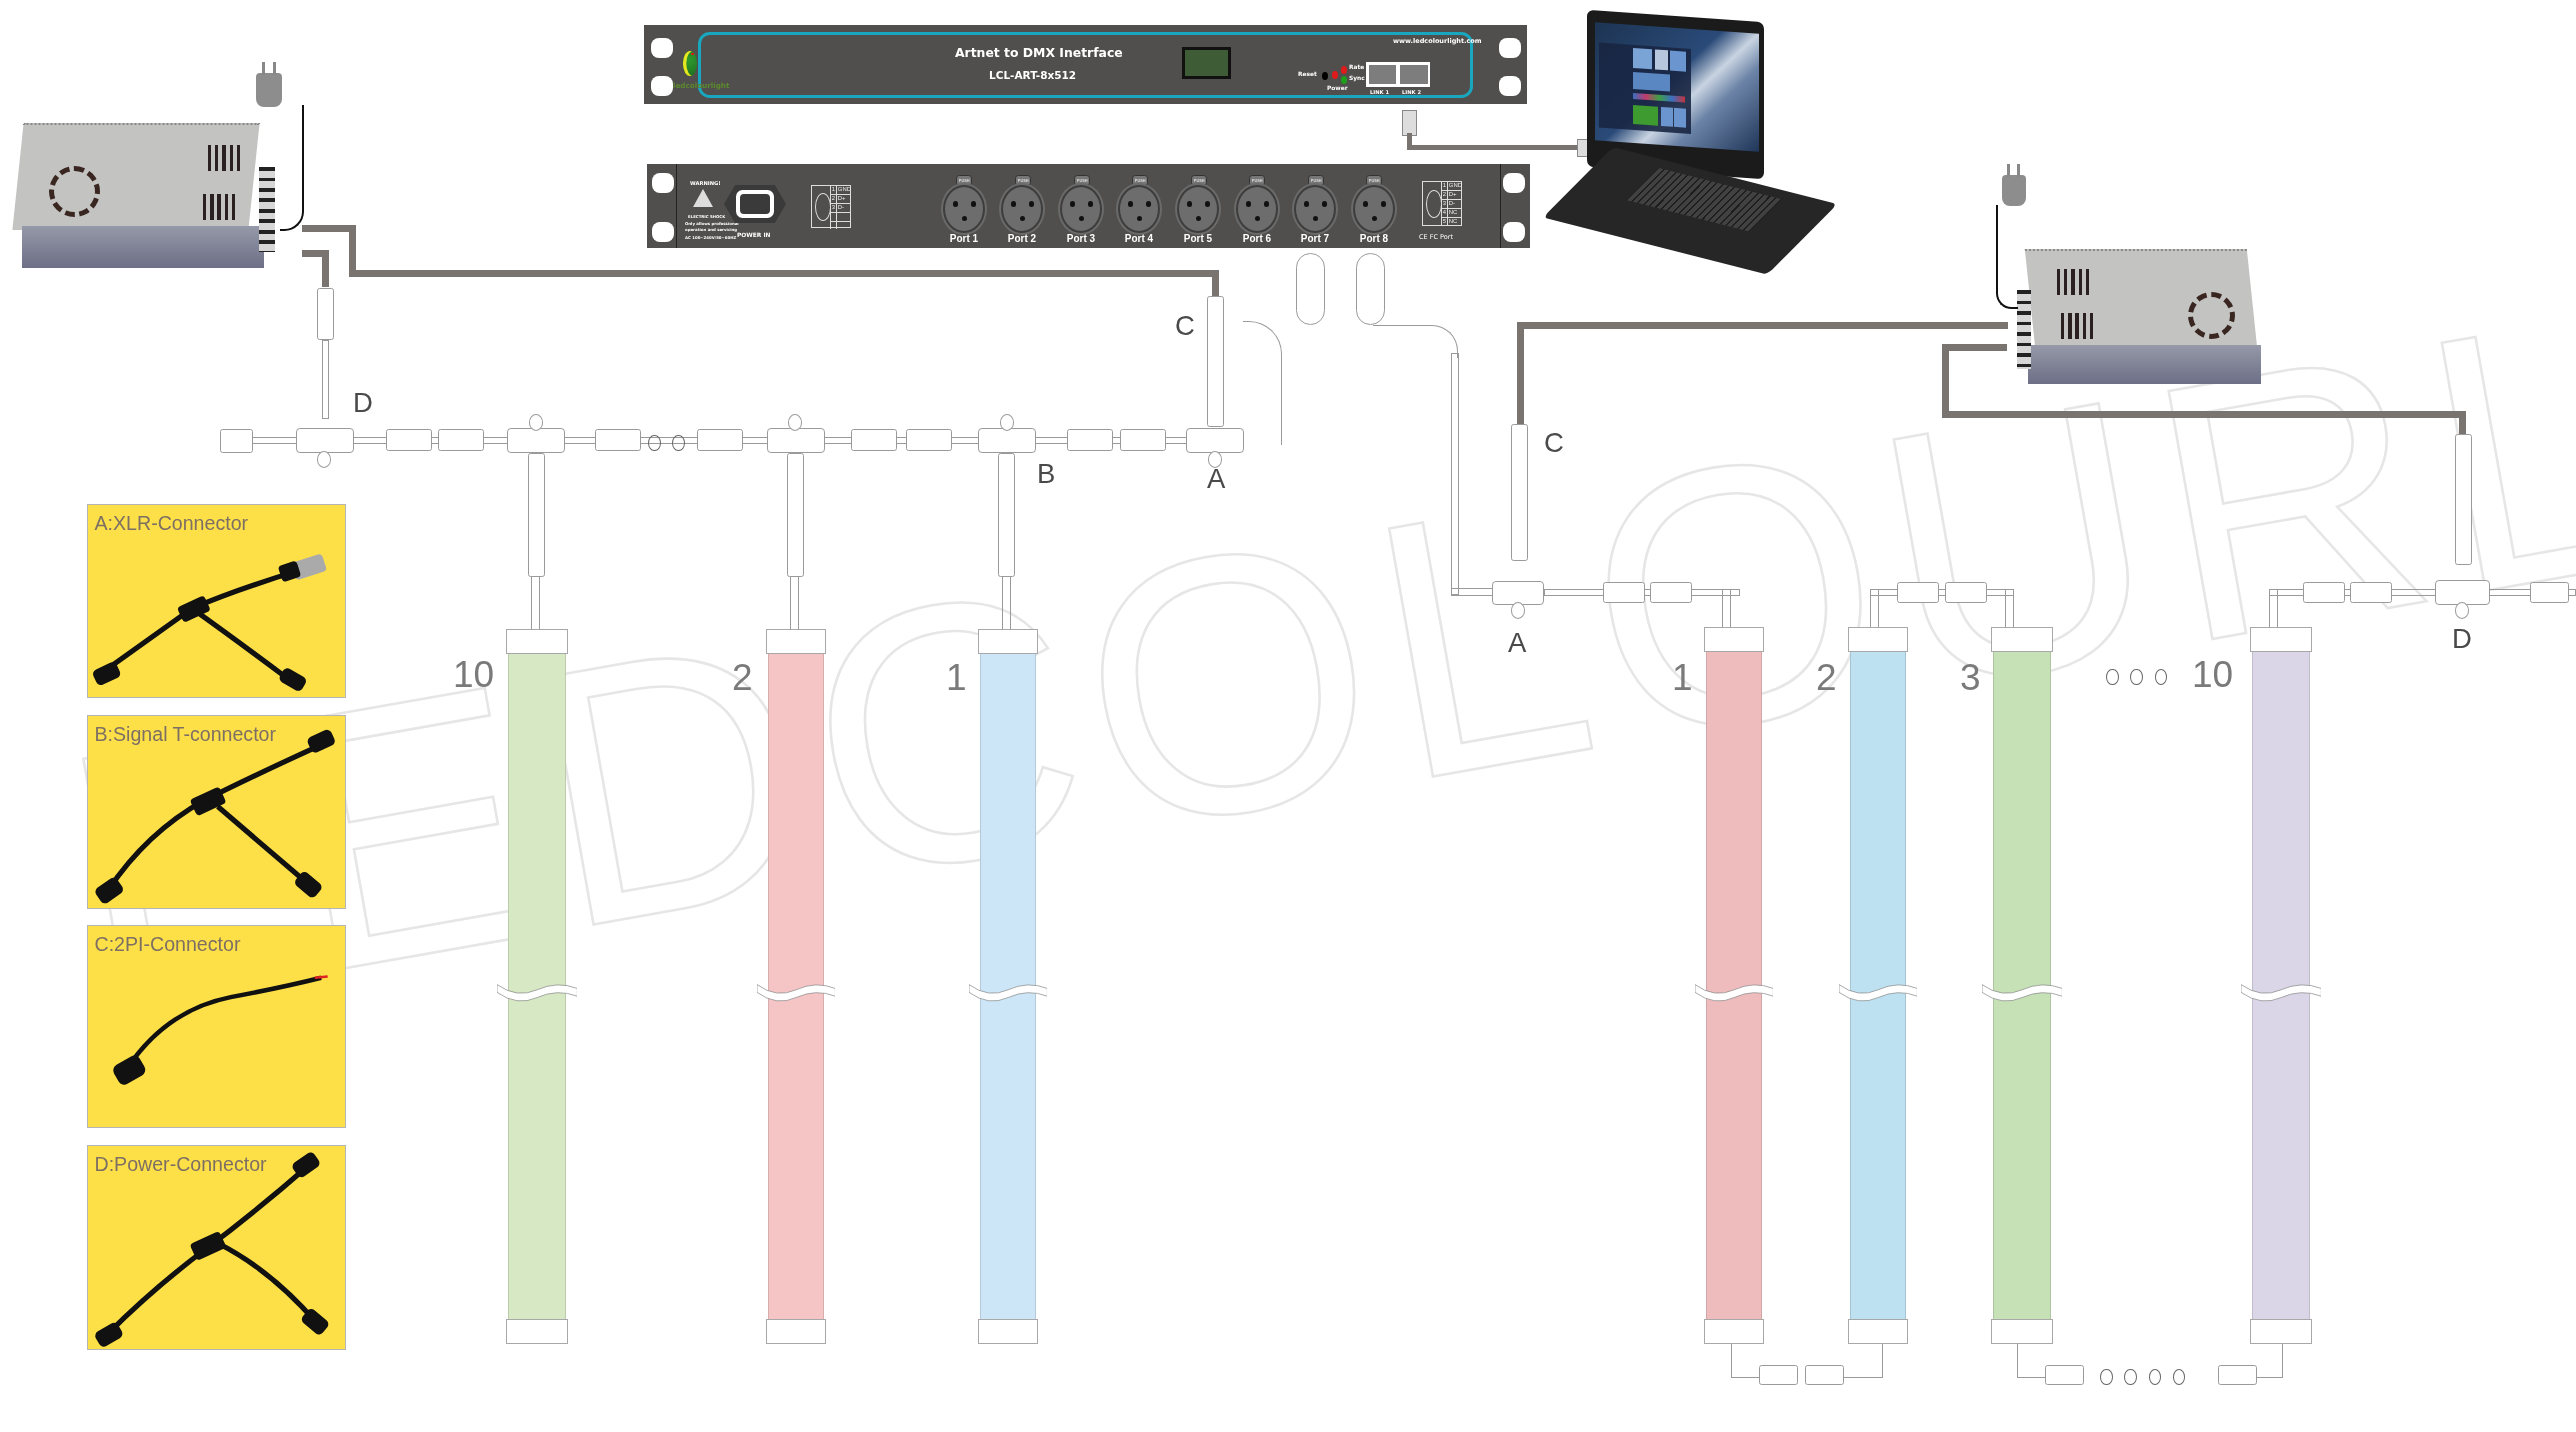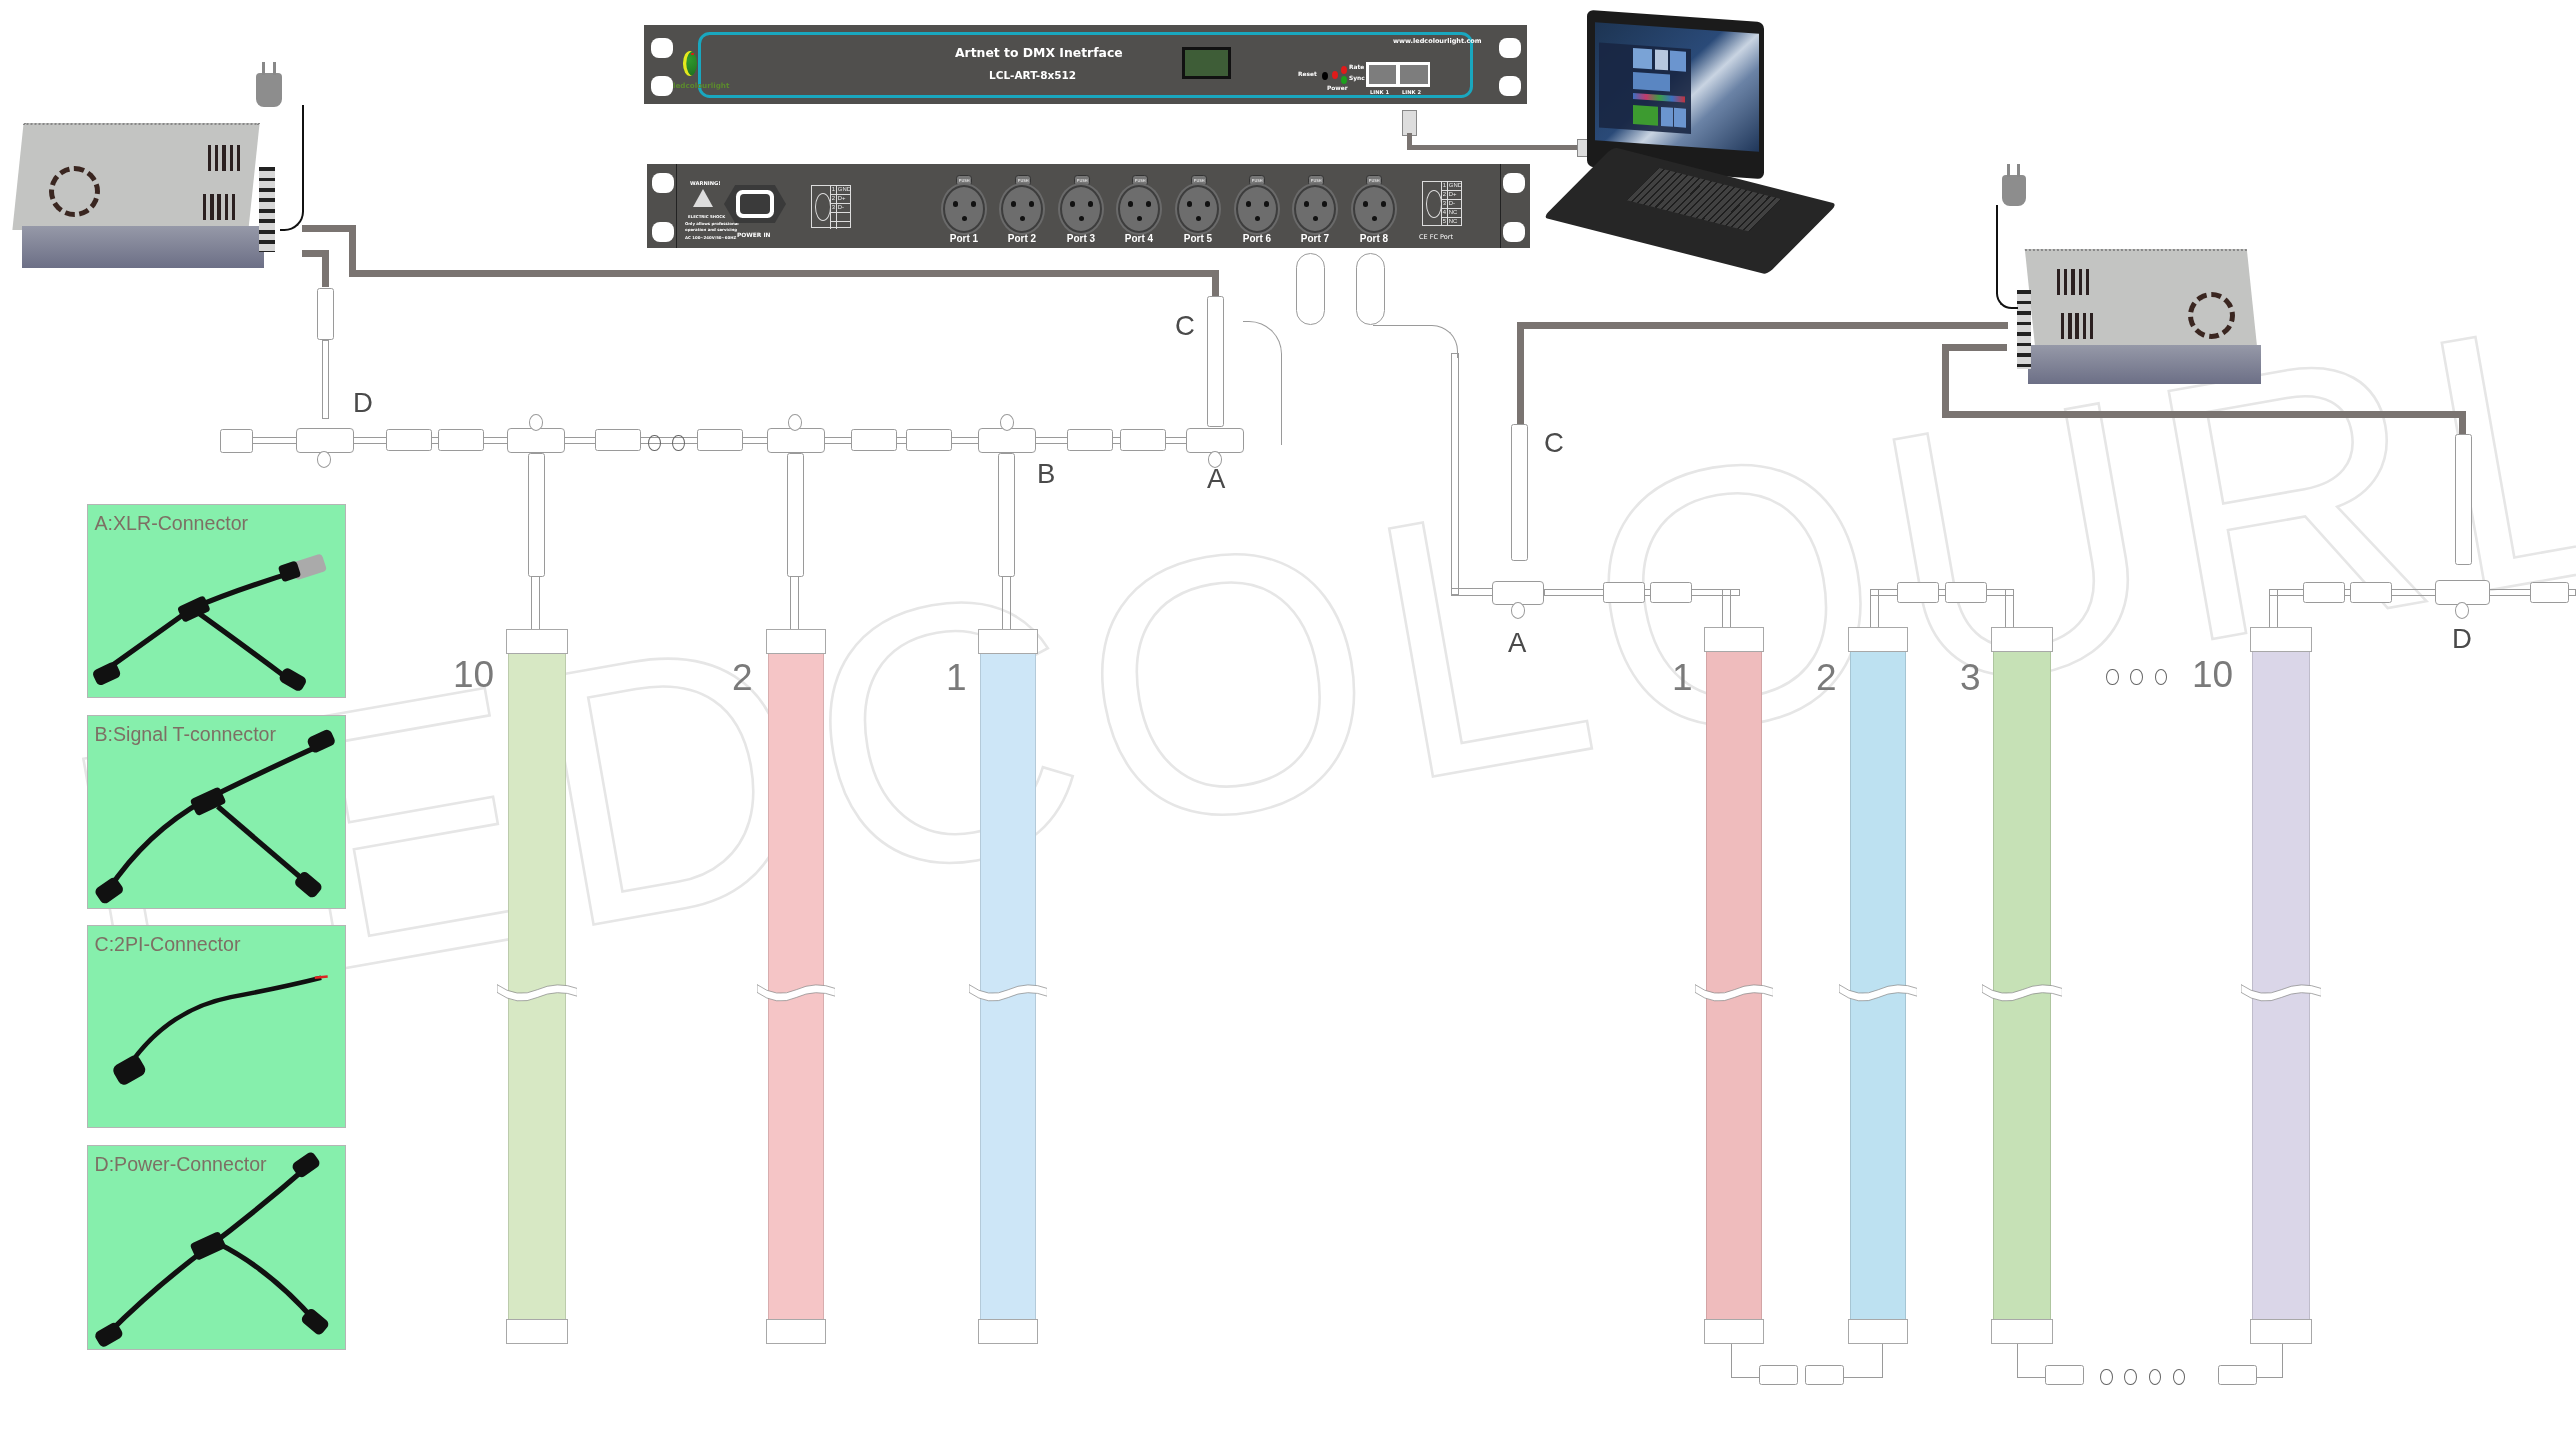--- a/index.html
+++ b/index.html
@@ -41,21 +41,21 @@
   .ring{display:inline-block;width:10.5px;height:14.4px;border:1.3px solid #666;border-radius:50%;margin-right:11.8px;}
   
   .letter{position:absolute;font-size:27.5px;color:#4a4a4a;font-family:"Liberation Sans",sans-serif;}
   .num{position:absolute;font-size:37px;color:#7a7a7a;font-family:"Liberation Sans",sans-serif;}
   
   .tube{position:absolute;}
   .tube-body{position:absolute;left:2px;right:2px;top:25px;bottom:25px;border-left:1.3px solid rgba(0,0,0,0.12);border-right:1.3px solid rgba(0,0,0,0.12);}
   .tube-cap{position:absolute;left:0;right:0;height:25px;background:#fff;border:1.3px solid #a8a8a8;box-sizing:border-box;}
   .tube-break{position:absolute;left:-9.2px;right:-9.2px;height:22px;}
   
-  .legend-box{position:absolute;left:87px;width:259px;border:1.3px solid #b5b5b5;background:#86efac;box-sizing:border-box;}
+  .legend-box{position:absolute;left:87px;width:259px;border:1.3px solid #b5b5b5;background:#fde047;box-sizing:border-box;}
   .legend-title{position:absolute;left:6.5px;top:6.5px;font-size:19.6px;color:#7d6f64;white-space:nowrap;font-family:"Liberation Sans",sans-serif;}
   .legend-art{position:absolute;left:0;top:0;width:100%;height:100%;}
   
   .laptop{position:absolute;}
 </style>
 </head>
 <body>
 
 <div class="watermark">LEDCOLOURLIGHT</div>
 

